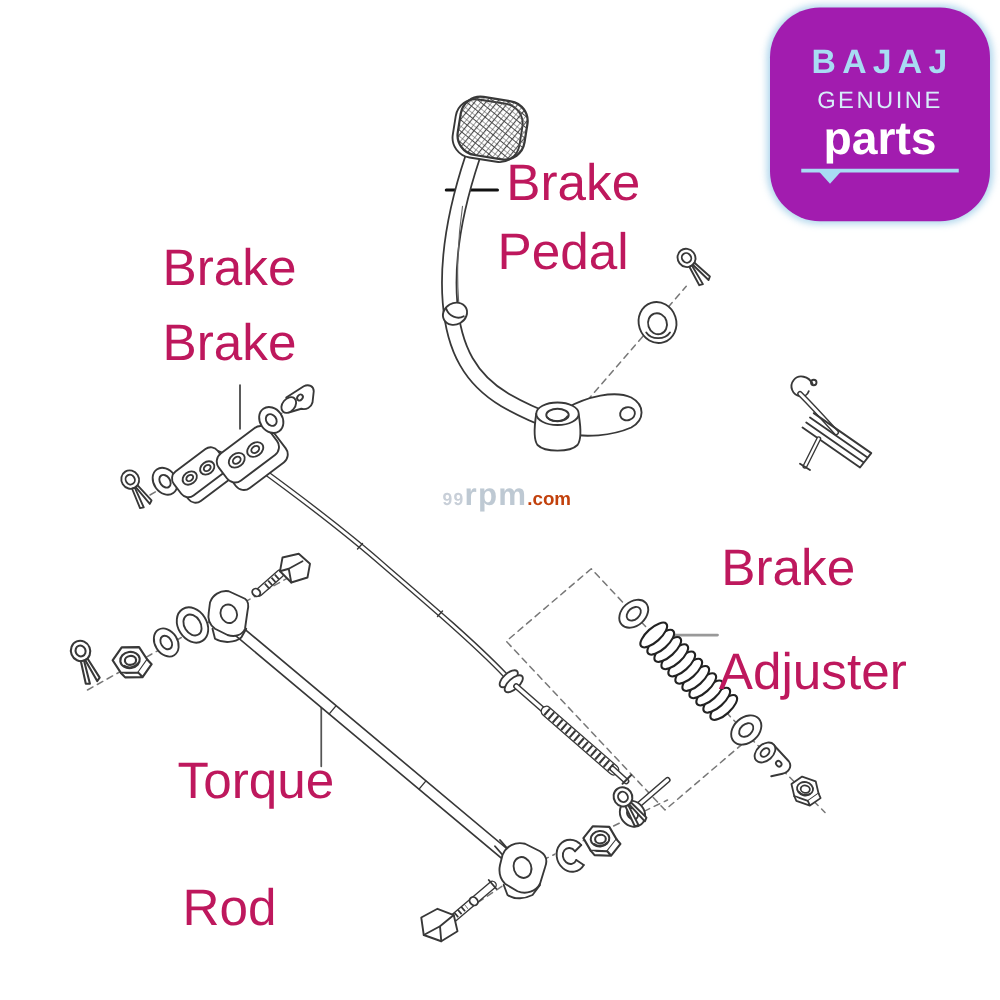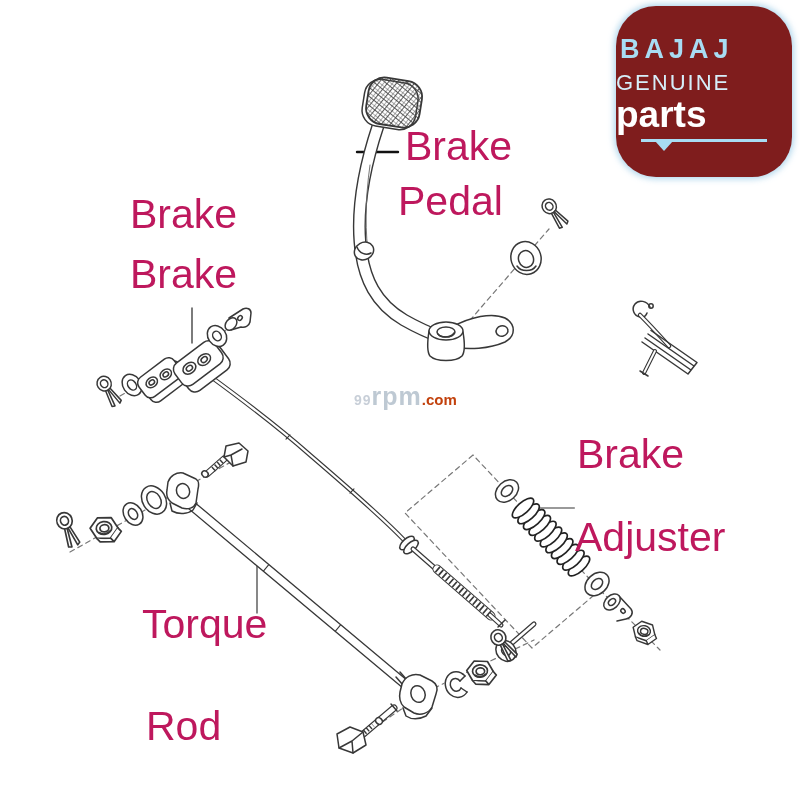--- a/index.html
+++ b/index.html
@@ -10,25 +10,25 @@
   
   .lbl{position:absolute;font-size:41px;line-height:1;color:#be185d;white-space:nowrap;}
 
   
   .wm{position:absolute;left:354px;top:382px;display:flex;align-items:baseline;white-space:nowrap;}
   .wm .w1{font-size:14px;color:#c8cfd8;font-weight:600;letter-spacing:1px;}
   .wm .w2{font-size:25px;color:#bec9d3;font-weight:700;letter-spacing:1px;}
   .wm .w3{font-size:15px;color:#c2410c;font-weight:700;}
 
   
-  #logo{position:absolute;left:616px;top:6px;width:176px;height:171px;background:#7f1d1d;
+  #logo{position:absolute;left:616px;top:6px;width:176px;height:171px;background:#a21caf;
         border-radius:40px;box-shadow:0 0 6px 2px rgba(150,200,230,.75);
-        text-align:left;padding-top:28px;box-sizing:border-box;}
+        text-align:center;padding-top:28px;box-sizing:border-box;}
   .l-brand{font-size:27px;font-weight:700;color:#a8dcf3;letter-spacing:5px;margin-left:4px;}
-  .l-gen{font-size:22px;color:#d6eef9;letter-spacing:2px;margin-top:5px;}
+  .l-gen{font-size:19px;color:#d6eef9;letter-spacing:2px;margin-top:5px;}
   .l-parts{font-size:37px;font-weight:700;color:#ffffff;margin-top:-2px;}
   .l-line{position:relative;width:126px;height:3px;background:#a8dcf3;margin:3px auto 0;}
   .l-arrow{position:absolute;left:14px;top:2px;width:0;height:0;
            border-left:9px solid transparent;border-right:9px solid transparent;
            border-top:10px solid #a8dcf3;}
 </style>
 </head>
 <body>
 
 <div class="stage">

